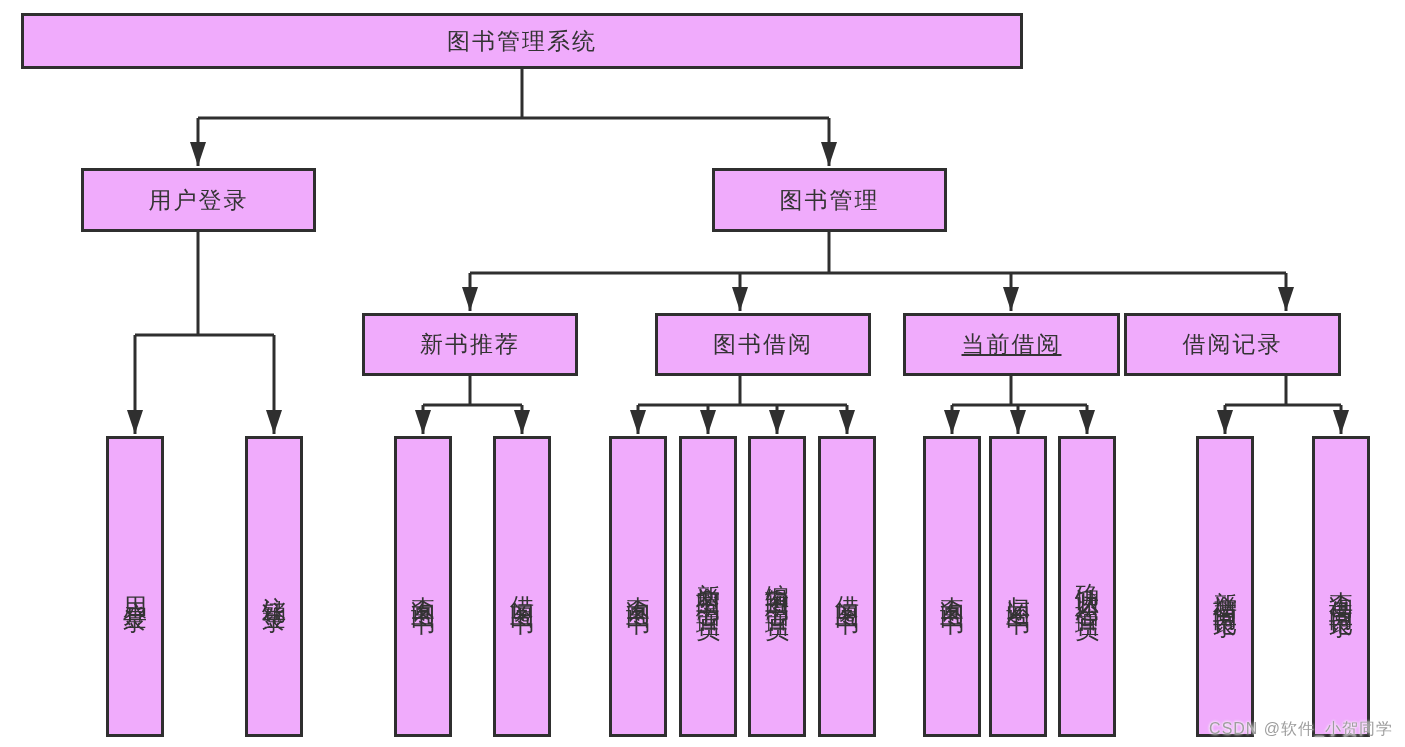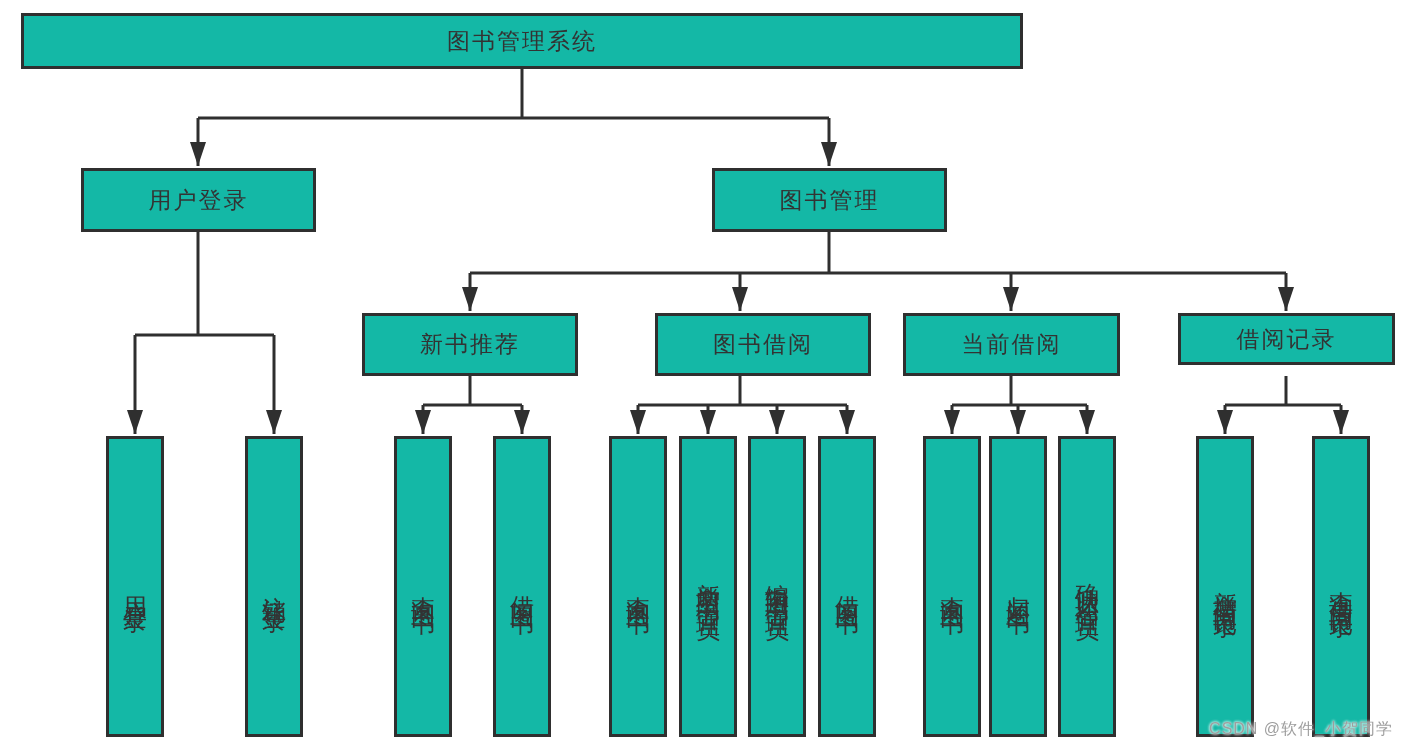--- a/index.html
+++ b/index.html
@@ -18,21 +18,21 @@
   #edges {
     position: absolute;
     left: 0;
     top: 0;
     width: 1405px;
     height: 747px;
   }
   .box {
     position: absolute;
     box-sizing: border-box;
-    background: #14b8a6;
+    background: #f0abfc;
     border: 3px solid #2f2f2f;
     display: flex;
     align-items: center;
     justify-content: center;
     color: #333333;
     font-size: 23px;
     letter-spacing: 2px;
     white-space: nowrap;
     z-index: 2;
   }
@@ -42,22 +42,22 @@
     font-size: 24px;
     letter-spacing: 5px;
     line-height: 1;
     white-space: normal;
   }
   .root-box    { left: 21px;   top: 13px;  width: 1002px; height: 56px; }
   .l2a         { left: 81px;   top: 168px; width: 235px;  height: 64px; }
   .l2b         { left: 712px;  top: 168px; width: 235px;  height: 64px; }
   .l3a         { left: 362px;  top: 313px; width: 216px;  height: 63px; }
   .l3b         { left: 655px;  top: 313px; width: 216px;  height: 63px; }
-  .l3c         { left: 903px;  top: 313px; width: 217px;  height: 63px; }
-  .l3d         { left: 1178px; top: 313px; width: 217px;  height: 52px; }
+  .l3c         { left: 903px;  top: 313px; width: 217px;  height: 63px; text-decoration: underline; }
+  .l3d         { left: 1124px; top: 313px; width: 217px;  height: 63px; }
   .leaf { top: 436px; width: 58px; height: 301px; }
   .leaf-0  { left: 106px; }
   .leaf-1  { left: 245px; }
   .leaf-2  { left: 394px; }
   .leaf-3  { left: 493px; }
   .leaf-4  { left: 609px; }
   .leaf-5  { left: 679px; }
   .leaf-6  { left: 748px; }
   .leaf-7  { left: 818px; }
   .leaf-8  { left: 923px; }

